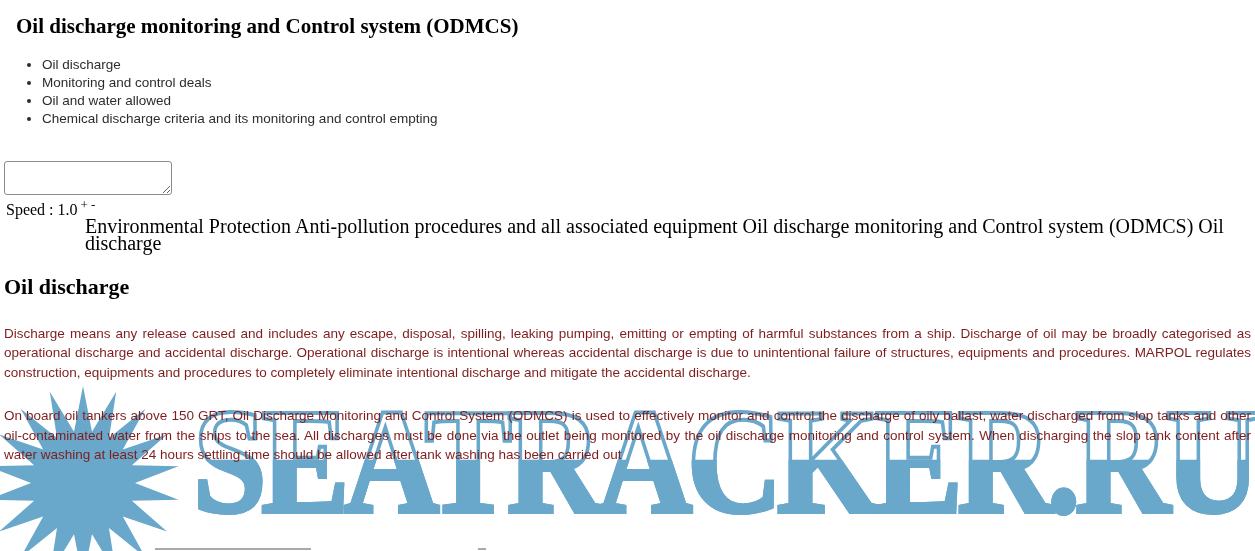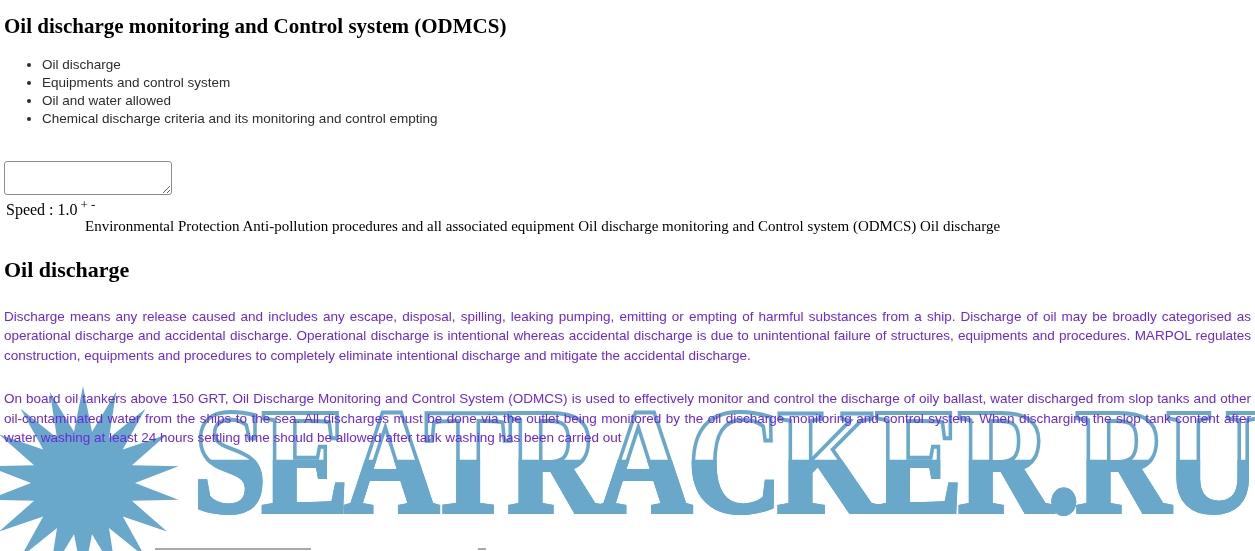--- a/index.html
+++ b/index.html
@@ -31,21 +31,21 @@
   }
   .wm-fill{
     position:absolute;left:0;top:0;
     color:var(--wm,#69A8CA);
     -webkit-text-stroke:4px var(--wm,#69A8CA);
     clip-path:inset(49% 0 0 0);
   }
   
   .content{position:relative;z-index:1;padding:0 4px;}
   h1.title{
-    margin:14px 0 0 0;
+    margin:14px 0 0 12px;
     font-family:"Liberation Serif", serif;
     font-size:21px;line-height:25px;
     color:#000;
   }
   .subtitle{
     margin:24px 0 0 0;
     font-size:13.5px;font-weight:700;color:#111;
   }
   ul.topics{
     margin:19px 0 0 0;
@@ -69,31 +69,31 @@
     font-size:16px;color:#000;height:17px;
   }
   .speed-btn{
     position:relative;top:-6px;
     font-size:13px;margin-left:3px;
     cursor:pointer;user-select:none;
   }
   .breadcrumb{
     margin:0 0 0 81px;
     font-family:"Liberation Serif", serif;
-    font-size:15px;color:#000;line-height:17px;
+    font-size:20px;color:#000;line-height:17px;
   }
   h2.section{
     margin:22px 0 0 0;
     font-family:"Liberation Serif", serif;
     font-size:22px;line-height:26px;color:#000;
   }
   p.body{
     margin:24px 0 0 0;
     font-size:13.5px;line-height:19.6px;
-    color:#6d28d9;
+    color:#7f1d1d;
     text-align:justify;
   }
   .cutoff{position:absolute;left:0;top:548px;width:100%;height:3px;}
   .cutoff span{position:absolute;top:0;height:2px;background:#a9a9a9;}
   .cutoff .seg1{left:155px;width:156px;}
   .cutoff .seg2{left:478px;width:8px;}
 </style>
 </head>
 <body>
 
@@ -109,21 +109,21 @@
     </div>
   </div>
 
   <div class="content">
 
     <h1 class="title">Oil discharge monitoring and Control system (ODMCS)</h1>
 
 
     <ul class="topics">
       <li>Oil discharge</li>
-      <li>Equipments and control system</li>
+      <li>Monitoring and control deals</li>
       <li>Oil and water allowed</li>
       <li>Chemical discharge criteria and its monitoring and control empting</li>
     </ul>
 
     <textarea class="notes" style=""></textarea>
 
     <div class="speed-row">
       <span>Speed : </span><span>1.0</span><span class="speed-btn">+</span><span class="speed-btn">-</span>
     </div>
 

